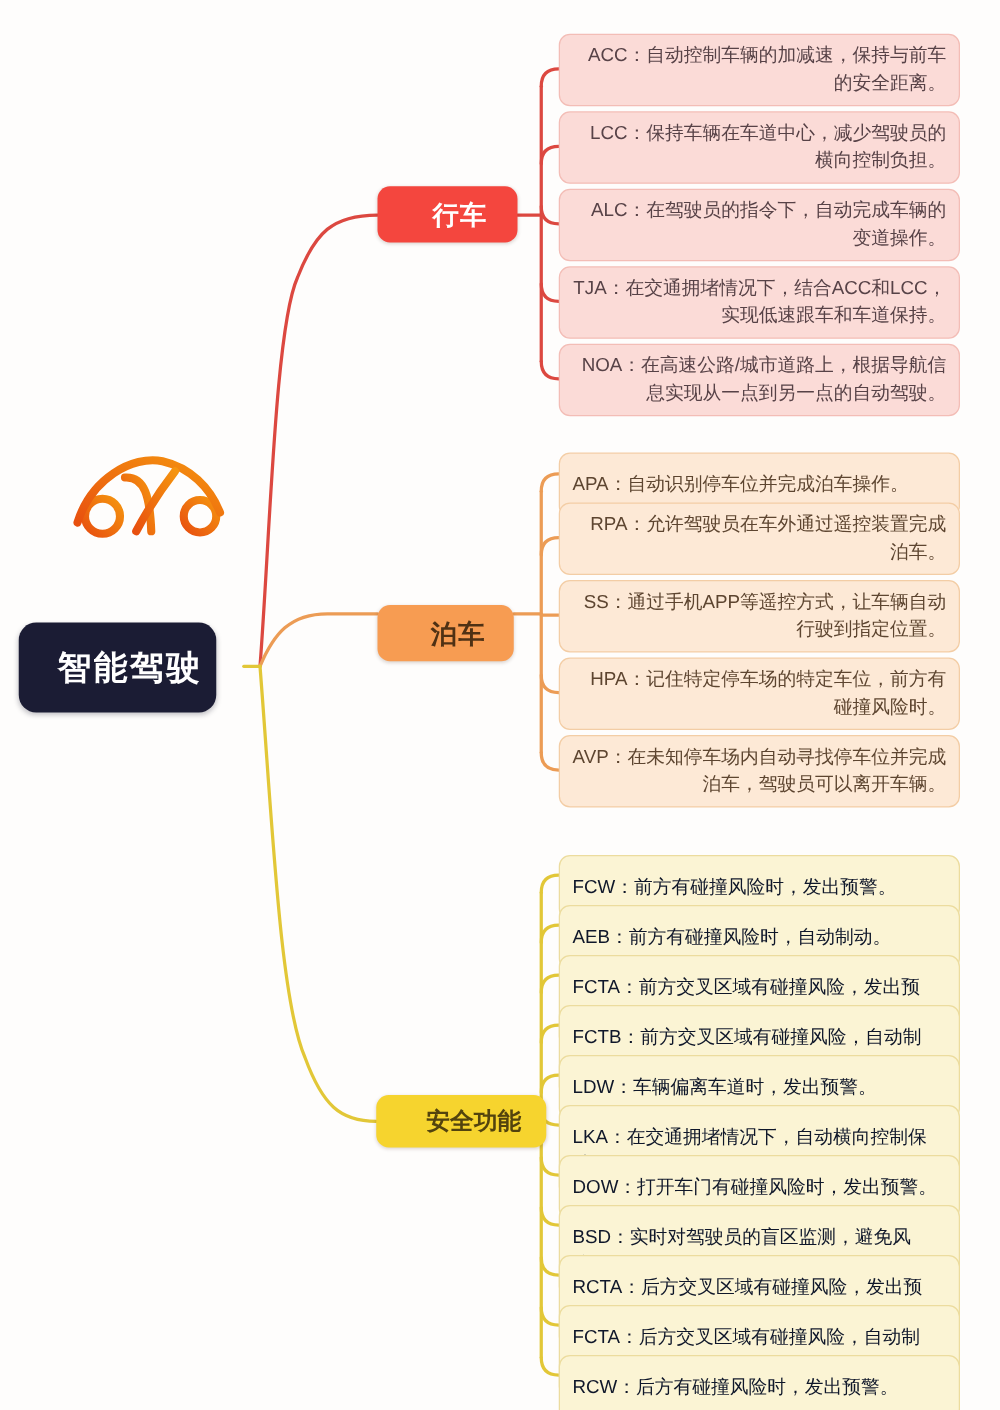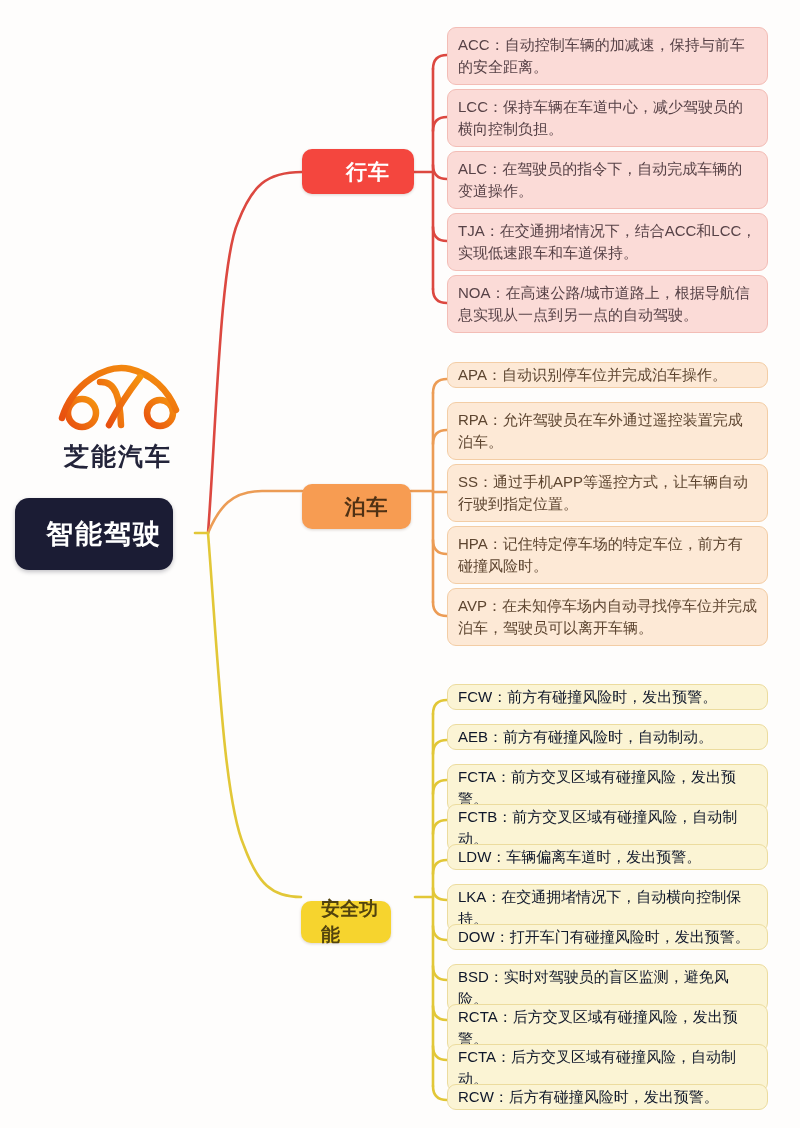--- a/index.html
+++ b/index.html
@@ -18,27 +18,27 @@
     font-size:27px;font-weight:bold;letter-spacing:2px;
     box-shadow:0 2px 4px rgba(20,20,40,.25);
   }
   .branch-node{
     display:flex;align-items:center;justify-content:center;
     font-weight:bold;border-radius:10px;
     box-shadow:0 1px 3px rgba(60,30,10,.18);
   }
   .bn-driving{left:302px;top:149px;width:112px;height:45px;background:#f4463e;color:#ffffff;font-size:21px;letter-spacing:1px;}
   .bn-parking{left:302px;top:468px;width:109px;height:45px;background:#f79c52;color:#4f3114;font-size:21px;letter-spacing:1px;margin-top:16px;}
-  .bn-safety {left:301px;top:876px;width:90px;height:42px;background:#f6d42e;color:#52430e;font-size:19px;margin-top:25px;}
+  .bn-safety {left:301px;top:876px;width:136px;height:42px;background:#f6d42e;color:#52430e;font-size:19px;}
 
   .card{
     left:447px;width:321px;border-radius:9px;
-    font-size:15px;line-height:22px;padding:1px 10px;
+    font-size:15px;line-height:22px;padding:14px 10px;
   }
-  .card.two{padding:6px 10px;}
+  .card.two{padding:6px 10px;text-align:right;}
   .pink  {background:#fbdbd7;border:1px solid #f3bdb6;color:#574247;}
   .peach {background:#fde9d6;border:1px solid #f3cda5;color:#5d4530;}
   .yellow{background:#fbf4d4;border:1px solid #ecdc9e;color:#0f172a;}
 
   .logo{left:38px;top:352px;width:140px;text-align:center;}
   .logo .brand{
     margin-top:2px;font-size:25px;font-weight:bold;color:#23243a;letter-spacing:2px;
   }
 </style>
 </head>
@@ -96,21 +96,20 @@
       </linearGradient>
     </defs>
     <g fill="none" stroke="url(#carGrad)" stroke-width="6.5" stroke-linecap="round">
       <circle cx="24" cy="61" r="14"></circle>
       <circle cx="102" cy="61" r="13"></circle>
       <path d="M4,66 C15,31 48,12 72,17 C94,22 110,38 118,58"></path>
       <path d="M42,30 C58,29 62,46 63,73"></path>
       <path d="M82,25 C72,38 61,54 51,73"></path>
     </g>
   </svg>
-  <div class="brand">芝能汽车</div>
 </div>
 
 <div class="node root-node">智能驾驶</div>
 
 <div class="node branch-node bn-driving">行车</div>
 <div class="node branch-node bn-parking">泊车</div>
 <div class="node branch-node bn-safety">安全功能</div>
 
 <div class="card pink two" style="top:27px">ACC：自动控制车辆的加减速，保持与前车的安全距离。</div>
 <div class="card pink two" style="top:89px">LCC：保持车辆在车道中心，减少驾驶员的横向控制负担。</div>

